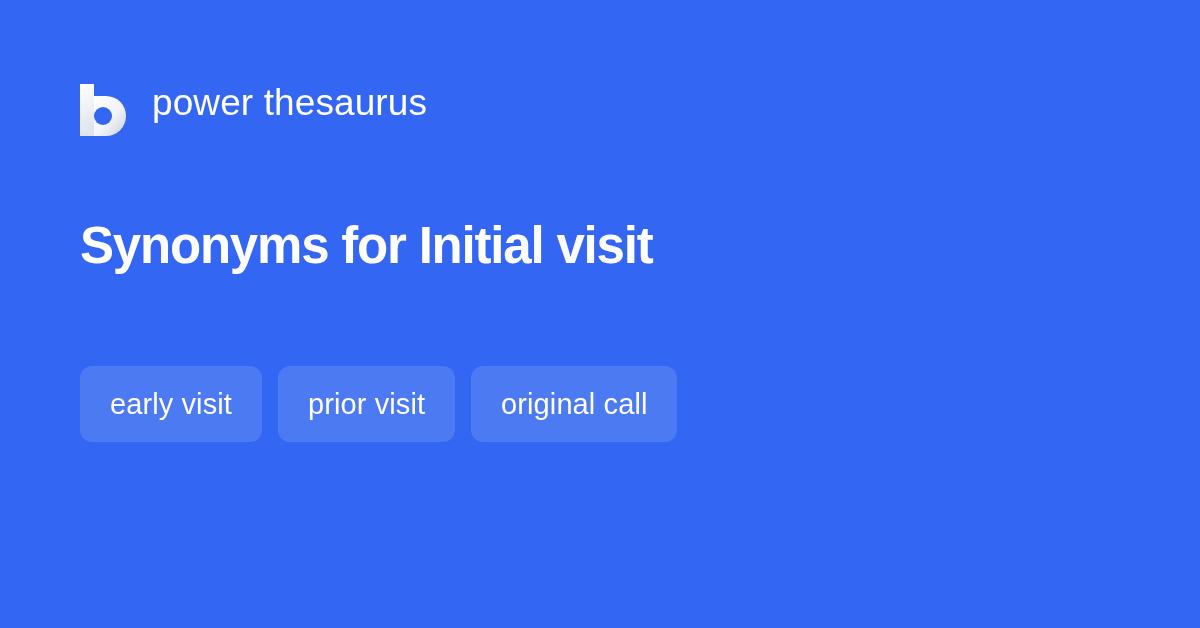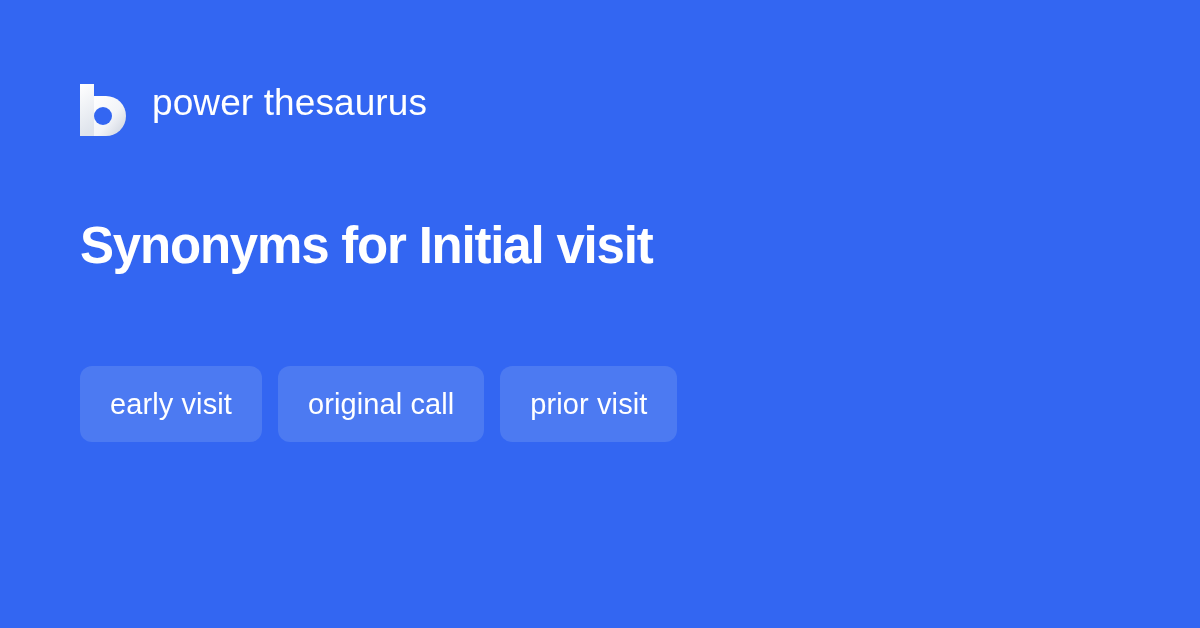--- a/index.html
+++ b/index.html
@@ -120,17 +120,17 @@
         <circle cx="23" cy="32" r="9" fill="#3366f2"></circle>
       </svg>
     </span>
     <span class="brand-name">power thesaurus</span>
   </div>
 
   <h1 class="page-title">Synonyms for Initial visit</h1>
 
   <div class="chips">
     <div class="chip">early visit</div>
+    <div class="chip">prior visit</div>
     <div class="chip">original call</div>
-    <div class="chip">prior visit</div>
   </div>
 
 </div>
 
 </body></html>

